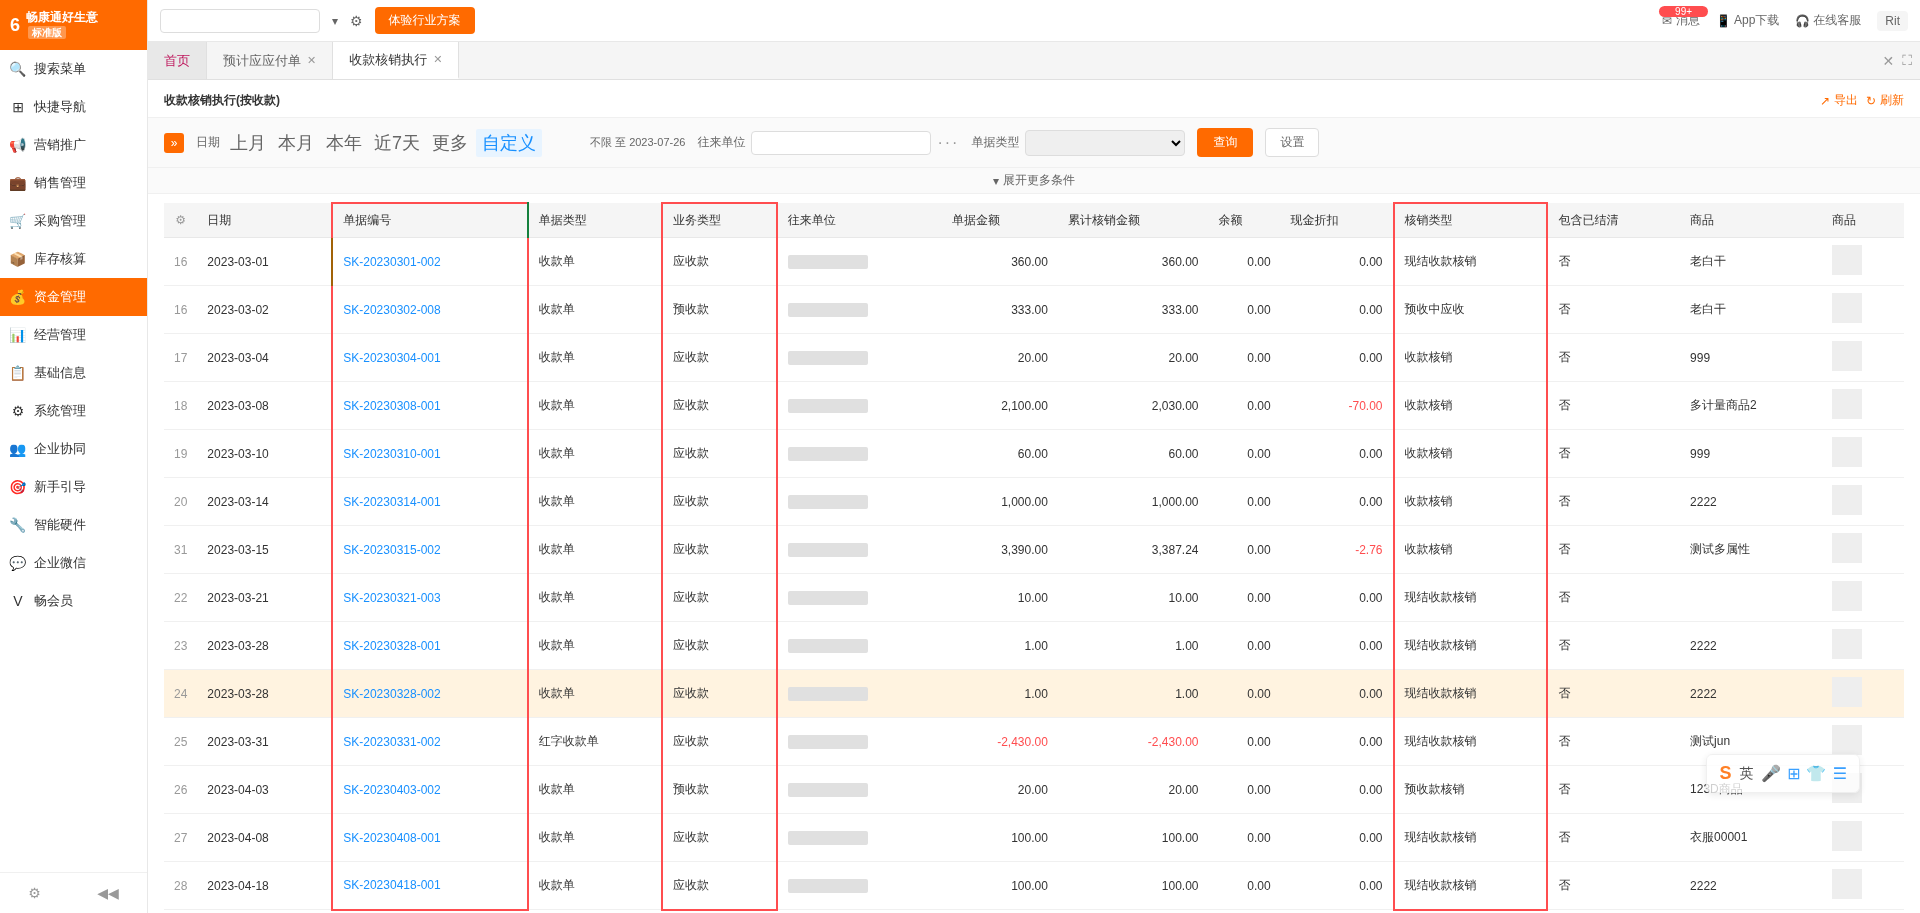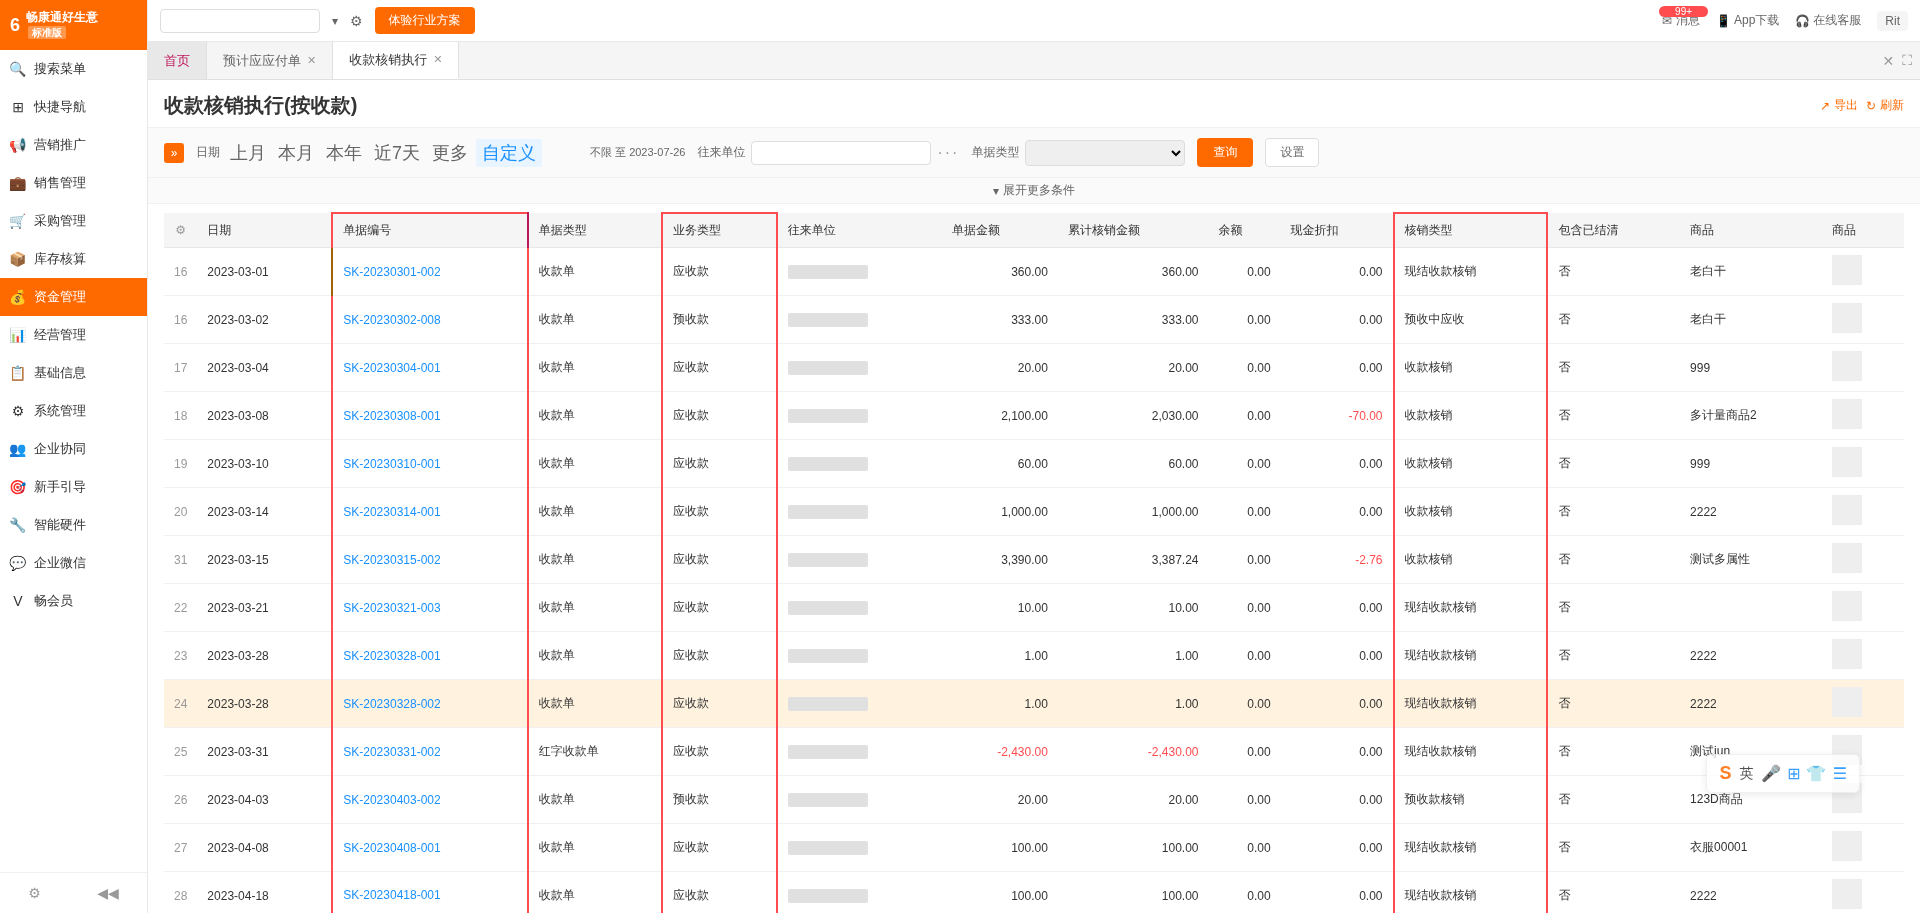--- a/index.html
+++ b/index.html
@@ -36,21 +36,21 @@
     .tab.active { background: #fff; color: #333; border-bottom: 2px solid #fff; }
     .tab .close-icon { color: #999; font-size: 11px; cursor: pointer; }
     .tab.home { background: #e8e8e8; color: #be185d; }
     .tabbar-right { margin-left: auto; display: flex; align-items: center; padding-right: 8px; gap: 8px; color: #999; font-size: 14px; }
 
     
     .page-content { flex: 1; overflow: auto; background: #fff; display: flex; flex-direction: column; }
 
     
     .page-header { display: flex; align-items: center; justify-content: space-between; padding: 12px 16px 8px; border-bottom: 1px solid #f0f0f0; }
-    .page-title { font-size: 20px; font-weight: bold; color: #333; }
+    .page-title { font-size: 12px; font-weight: bold; color: #333; }
     .page-header-actions { display: flex; gap: 8px; }
     .action-btn { display: flex; align-items: center; gap: 4px; color: #ff6a00; font-size: 12px; cursor: pointer; }
 
     
     .filter-bar { display: flex; align-items: center; padding: 10px 16px; gap: 12px; background: #fafafa; border-bottom: 1px solid #f0f0f0; flex-wrap: wrap; }
     .filter-expand-btn { width: 20px; height: 20px; background: #ff6a00; color: #fff; border: none; border-radius: 3px; cursor: pointer; display: flex; align-items: center; justify-content: center; font-size: 12px; }
     .filter-group { display: flex; align-items: center; gap: 6px; }
     .filter-label { color: #666; font-size: 12px; white-space: nowrap; }
     .filter-date-options { display: flex; gap: 4px; }
     .filter-date-btn { font-size: 18px; color: #666; cursor: pointer; padding: 2px 4px; border-radius: 2px; }
@@ -270,21 +270,21 @@
         <span>展开更多条件</span>
       </div>
     </div>
 
     <div class="table-wrapper">
       <table>
         <thead>
           <tr>
             <th class="gear-col">⚙</th>
             <th>日期</th>
-            <th style="border-left:2px solid #ff4d4f;border-right:2px solid #be185d;border-top:2px solid #ff4d4f;">单据编号</th>
+            <th style="border-left:2px solid #ff4d4f;border-right:2px solid #15803d;border-top:2px solid #ff4d4f;">单据编号</th>
             <th>单据类型</th>
             <th style="border-left:2px solid #ff4d4f;border-right:2px solid #ff4d4f;border-top:2px solid #ff4d4f;">业务类型</th>
             <th>往来单位</th>
             <th>单据金额</th>
             <th>累计核销金额</th>
             <th>余额</th>
             <th>现金折扣</th>
             <th style="border-left:2px solid #ff4d4f;border-right:2px solid #ff4d4f;border-top:2px solid #ff4d4f;">核销类型</th>
             <th>包含已结清</th>
             <th>商品</th>

